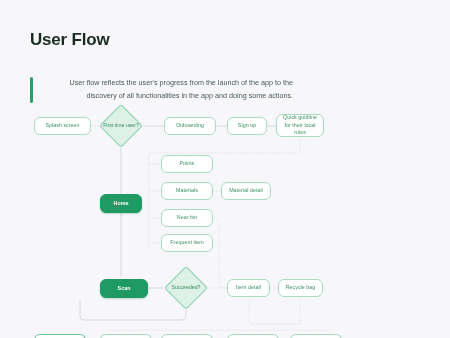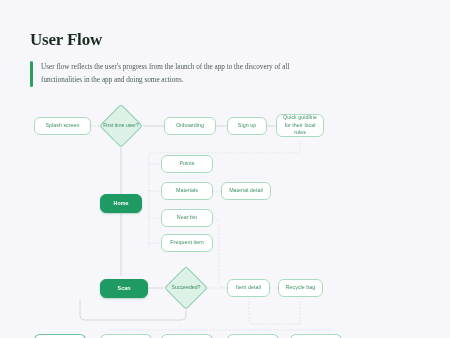--- a/index.html
+++ b/index.html
@@ -15,34 +15,34 @@
     font-family: "Liberation Sans", sans-serif;
     position: relative;
   }
 
   
   #header {
     position: absolute;
     left: 30px;
     top: 30px;
     width: 300px;
-    font-family: Liberation Serif, serif;
   }
 
   #page-title {
     font-size: 17px;
     font-weight: bold;
     color: #1b2b20;
     letter-spacing: -0.2px;
     line-height: 1.2;
   }
 
   #subtitle-wrap {
     display: flex;
-    margin-top: 11px;
+    margin-top: 27px;
+    text-align: right;
   }
 
   #subtitle-accent {
     width: 3px;
     flex: 0 0 3px;
     background: #2e9e63;
     border-radius: 2px;
     margin-right: 8px;
   }
 

